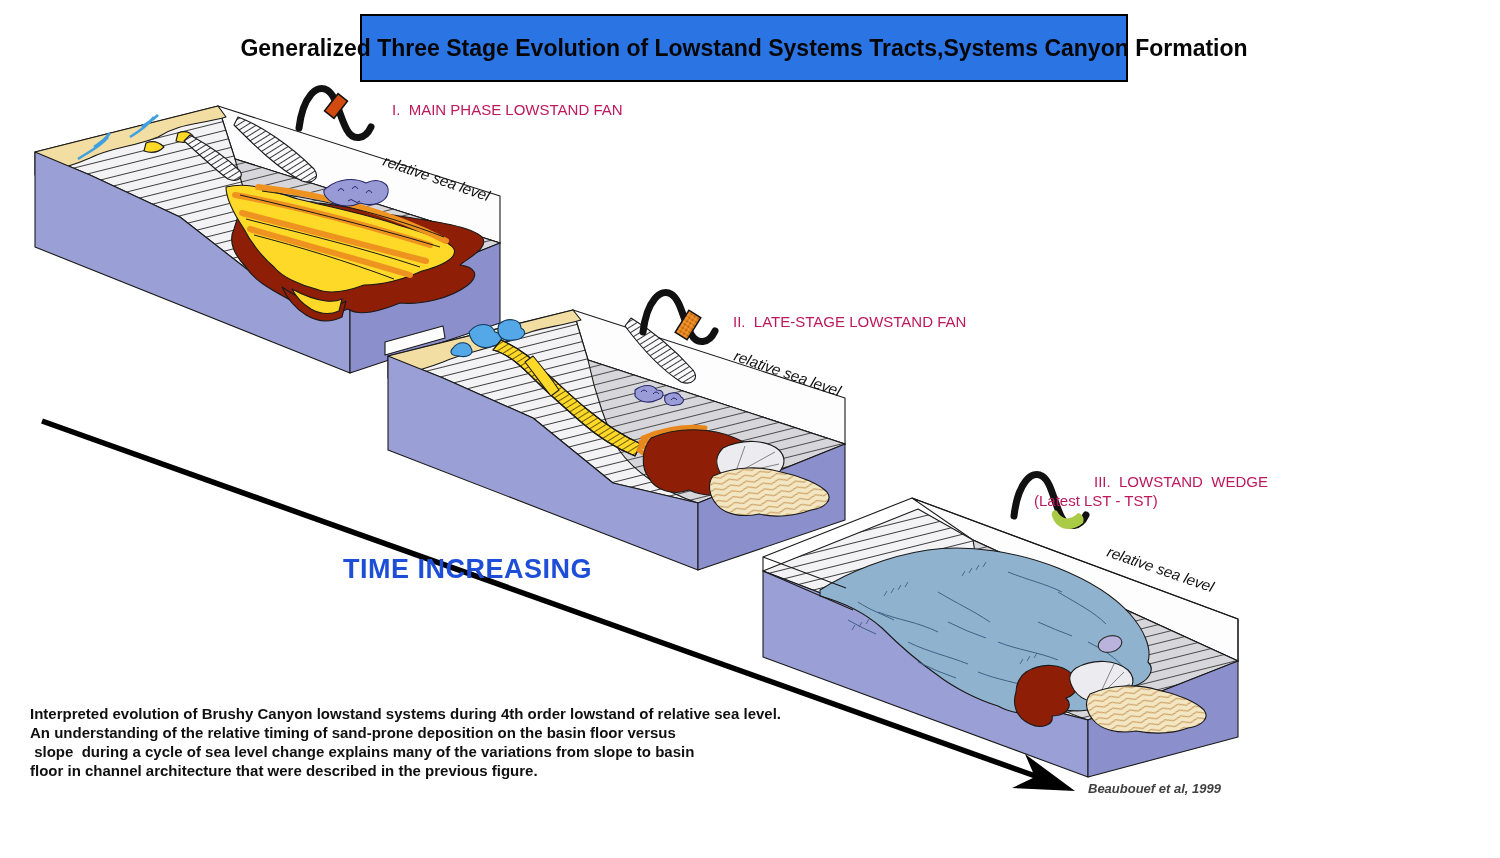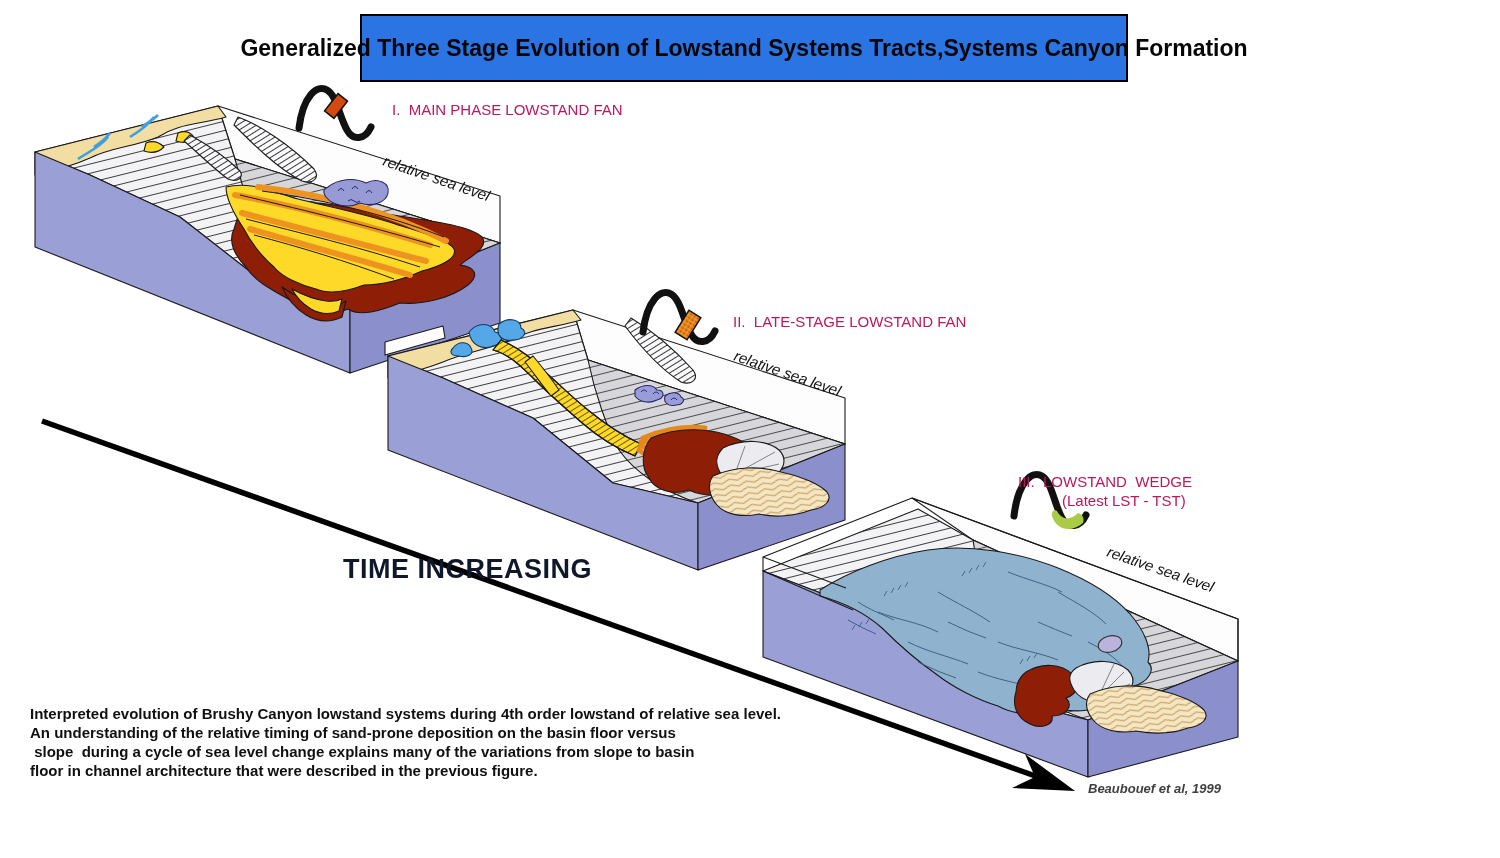--- a/index.html
+++ b/index.html
@@ -3,21 +3,21 @@
 <meta charset="utf-8">
 <style>
   html,body{margin:0;padding:0;background:#ffffff;}
   #canvas{position:relative;width:1500px;height:858px;background:#ffffff;overflow:hidden;
           font-family:"Liberation Sans", sans-serif;color:#0b0b0b;}
   .abs{position:absolute;}
   #banner{left:360px;top:14px;width:764px;height:64px;background:#2b74e4;border:2px solid #000;
           display:flex;flex-direction:row;justify-content:center;align-items:center;}
   #banner .t{font-weight:bold;font-size:23px;line-height:28px;color:#060606;white-space:pre;}
   .stage-label{font-weight:normal;font-size:15px;white-space:pre;color:#be185d;}
-  #time-label{left:343px;top:554px;font-weight:bold;font-size:27px;letter-spacing:0.5px;color:#0f172a;}
+  #time-label{left:343px;top:554px;font-weight:bold;font-size:27px;letter-spacing:0.5px;color:#1d4ed8;}
   #caption{left:30px;top:704px;width:820px;font-weight:bold;font-size:15px;line-height:19px;color:#101010;}
   #caption div{white-space:pre;}
   #attribution{left:1088px;top:781px;font-style:italic;font-weight:bold;font-size:13px;color:#404040;}
   svg text.sea{font-family:"Liberation Sans", sans-serif;font-style:italic;font-size:15px;fill:#101010;}
 </style>
 </head>
 <body>
 
 <div id="canvas">
 
@@ -208,22 +208,22 @@
     </g>
   </svg>
 
   <svg class="abs" style="left:1006px;top:466px" width="95" height="72" viewBox="0 0 95 72">
     <path d="M8,50 C12,16 26,4 36,10 C46,16 48,38 56,52 C62,63 74,62 80,49" fill="none" stroke="#111" stroke-width="7" stroke-linecap="round"></path>
     <path d="M46,50 C50,63 64,68 77,57 C79,52 76,48 72,47 C64,55 56,54 51,45 C48,43 45,46 46,50 Z" fill="#a9cb45"></path>
   </svg>
 
   <div class="abs stage-label" style="left:392px;top:101px">I.  MAIN PHASE LOWSTAND FAN</div>
   <div class="abs stage-label" style="left:733px;top:313px">II.  LATE-STAGE LOWSTAND FAN</div>
-  <div class="abs stage-label" style="left:1018px;top:473px">III.  LOWSTAND  WEDGE</div>
-  <div class="abs stage-label" style="left:1062px;top:492px">(Latest LST - TST)</div>
+  <div class="abs stage-label" style="left:1094px;top:473px">III.  LOWSTAND  WEDGE</div>
+  <div class="abs stage-label" style="left:1034px;top:492px">(Latest LST - TST)</div>
 
   <svg class="abs" style="left:0;top:0" width="1500" height="858" viewBox="0 0 1500 858" pointer-events="none">
     <line x1="42" y1="421" x2="1038" y2="777" stroke="#000" stroke-width="5.5"></line>
     <polygon points="1075,791 1025,754 1035,777 1012,788" fill="#000"></polygon>
   </svg>
 
   <div id="time-label" class="abs">TIME INCREASING</div>
 
   <div id="caption" class="abs">
     <div>Interpreted evolution of Brushy Canyon lowstand systems during 4th order lowstand of relative sea level.</div>

